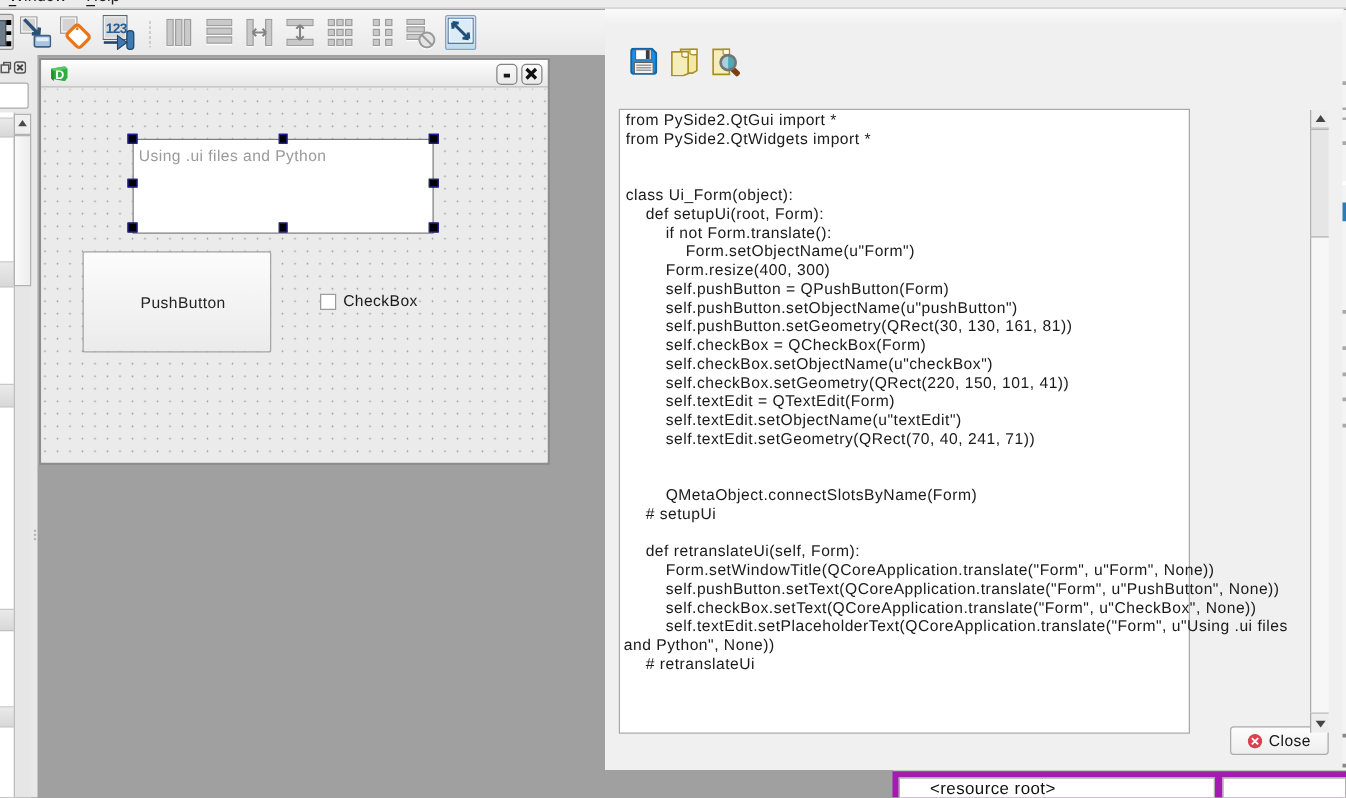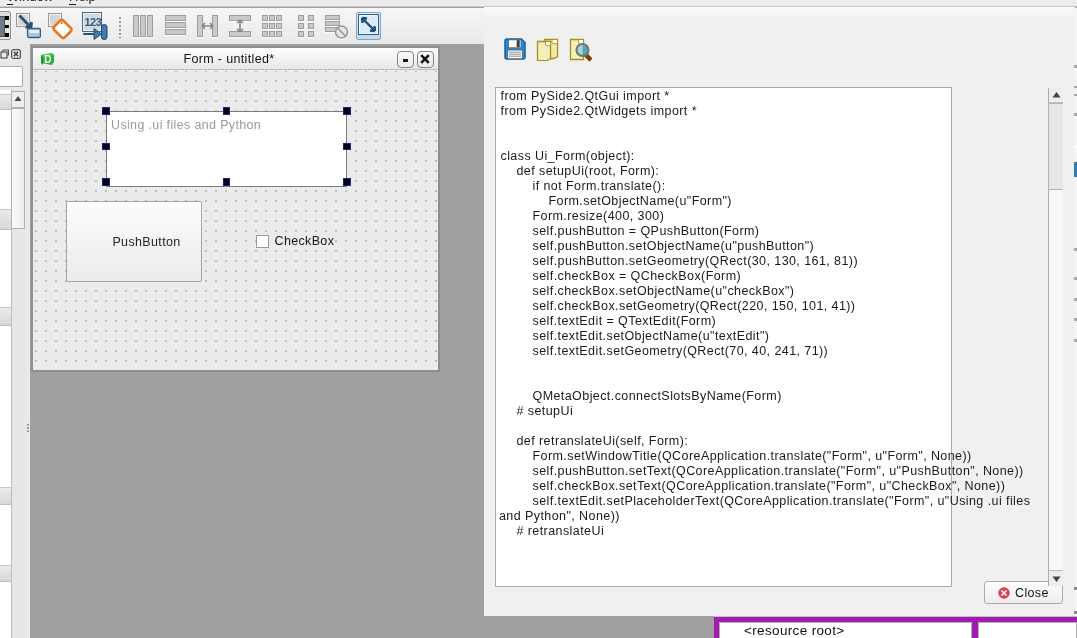--- a/index.html
+++ b/index.html
@@ -163,21 +163,20 @@
 </div>
 
 <div class="abs" id="formwin">
   <div class="abs" id="ftitle">
     <svg class="abs" style="left:5.5px;top:5px" width="16" height="12" viewBox="0 0 16 12">
       <polygon points="2,2 13,0 15,2 15,9 13,12 2,10" fill="#2daf3e"></polygon>
       <polygon points="2,2 13,0 15,2 4,4" fill="#57c75f"></polygon>
       <polygon points="2,2 4,4 4,12 2,10" fill="#1d8f2c"></polygon>
       <text x="5.2" y="10.2" font-family="Liberation Sans" font-size="10" font-weight="bold" fill="#fff">D</text>
     </svg>
-    <div class="abs lbl" style="left:0;width:392px;top:4px;text-align:center;color:#111">Form - untitled*</div>
     <div class="abs" style="left:363.5px;top:2.5px;width:17px;height:17px;border:1px solid #848484;border-radius:4px">
       <div class="abs" style="left:5px;top:7.5px;width:5px;height:3px;background:#1a1a1a"></div>
     </div>
     <div class="abs" style="left:383.5px;top:2.5px;width:17px;height:17px;border:1px solid #848484;border-radius:4px">
       <svg class="abs" style="left:2.5px;top:2.5px" width="10" height="10" viewBox="0 0 10 10">
           <path d="M1.2 1.2 L8.8 8.8 M8.8 1.2 L1.2 8.8" stroke="#111" stroke-width="2.6"></path>
         </svg>
     </div>
   </div>
   <div class="abs" id="fbody">
@@ -187,21 +186,21 @@
     </div>
     <div class="handle" style="left:69px;top:36px"></div>
     <div class="handle" style="left:189.5px;top:36px"></div>
     <div class="handle" style="left:310px;top:36px"></div>
     <div class="handle" style="left:69px;top:71.5px"></div>
     <div class="handle" style="left:310px;top:71.5px"></div>
     <div class="handle" style="left:69px;top:107px"></div>
     <div class="handle" style="left:189.5px;top:107px"></div>
     <div class="handle" style="left:310px;top:107px"></div>
 
-    <div class="abs" style="left:33px;top:130px;width:136px;height:81px;background:linear-gradient(#fcfcfc,#ebebeb);border:1px solid #a5a5a5;border-radius:2px">
+    <div class="abs" style="left:33px;top:130px;width:151px;height:81px;background:linear-gradient(#fcfcfc,#ebebeb);border:1px solid #a5a5a5;border-radius:2px">
       <div class="abs lbl" style="left:0;top:33px;width:159px;text-align:center;color:#242424">PushButton</div>
     </div>
 
     <div class="abs" style="left:223px;top:164px;width:13px;height:13px;background:#fff;border:1px solid #9a9a9a"></div>
     <div class="abs lbl" style="left:241.5px;top:163px;color:#1a1a1a">CheckBox</div>
   </div>
 </div>
 
 <div class="abs" id="dialog">
 

